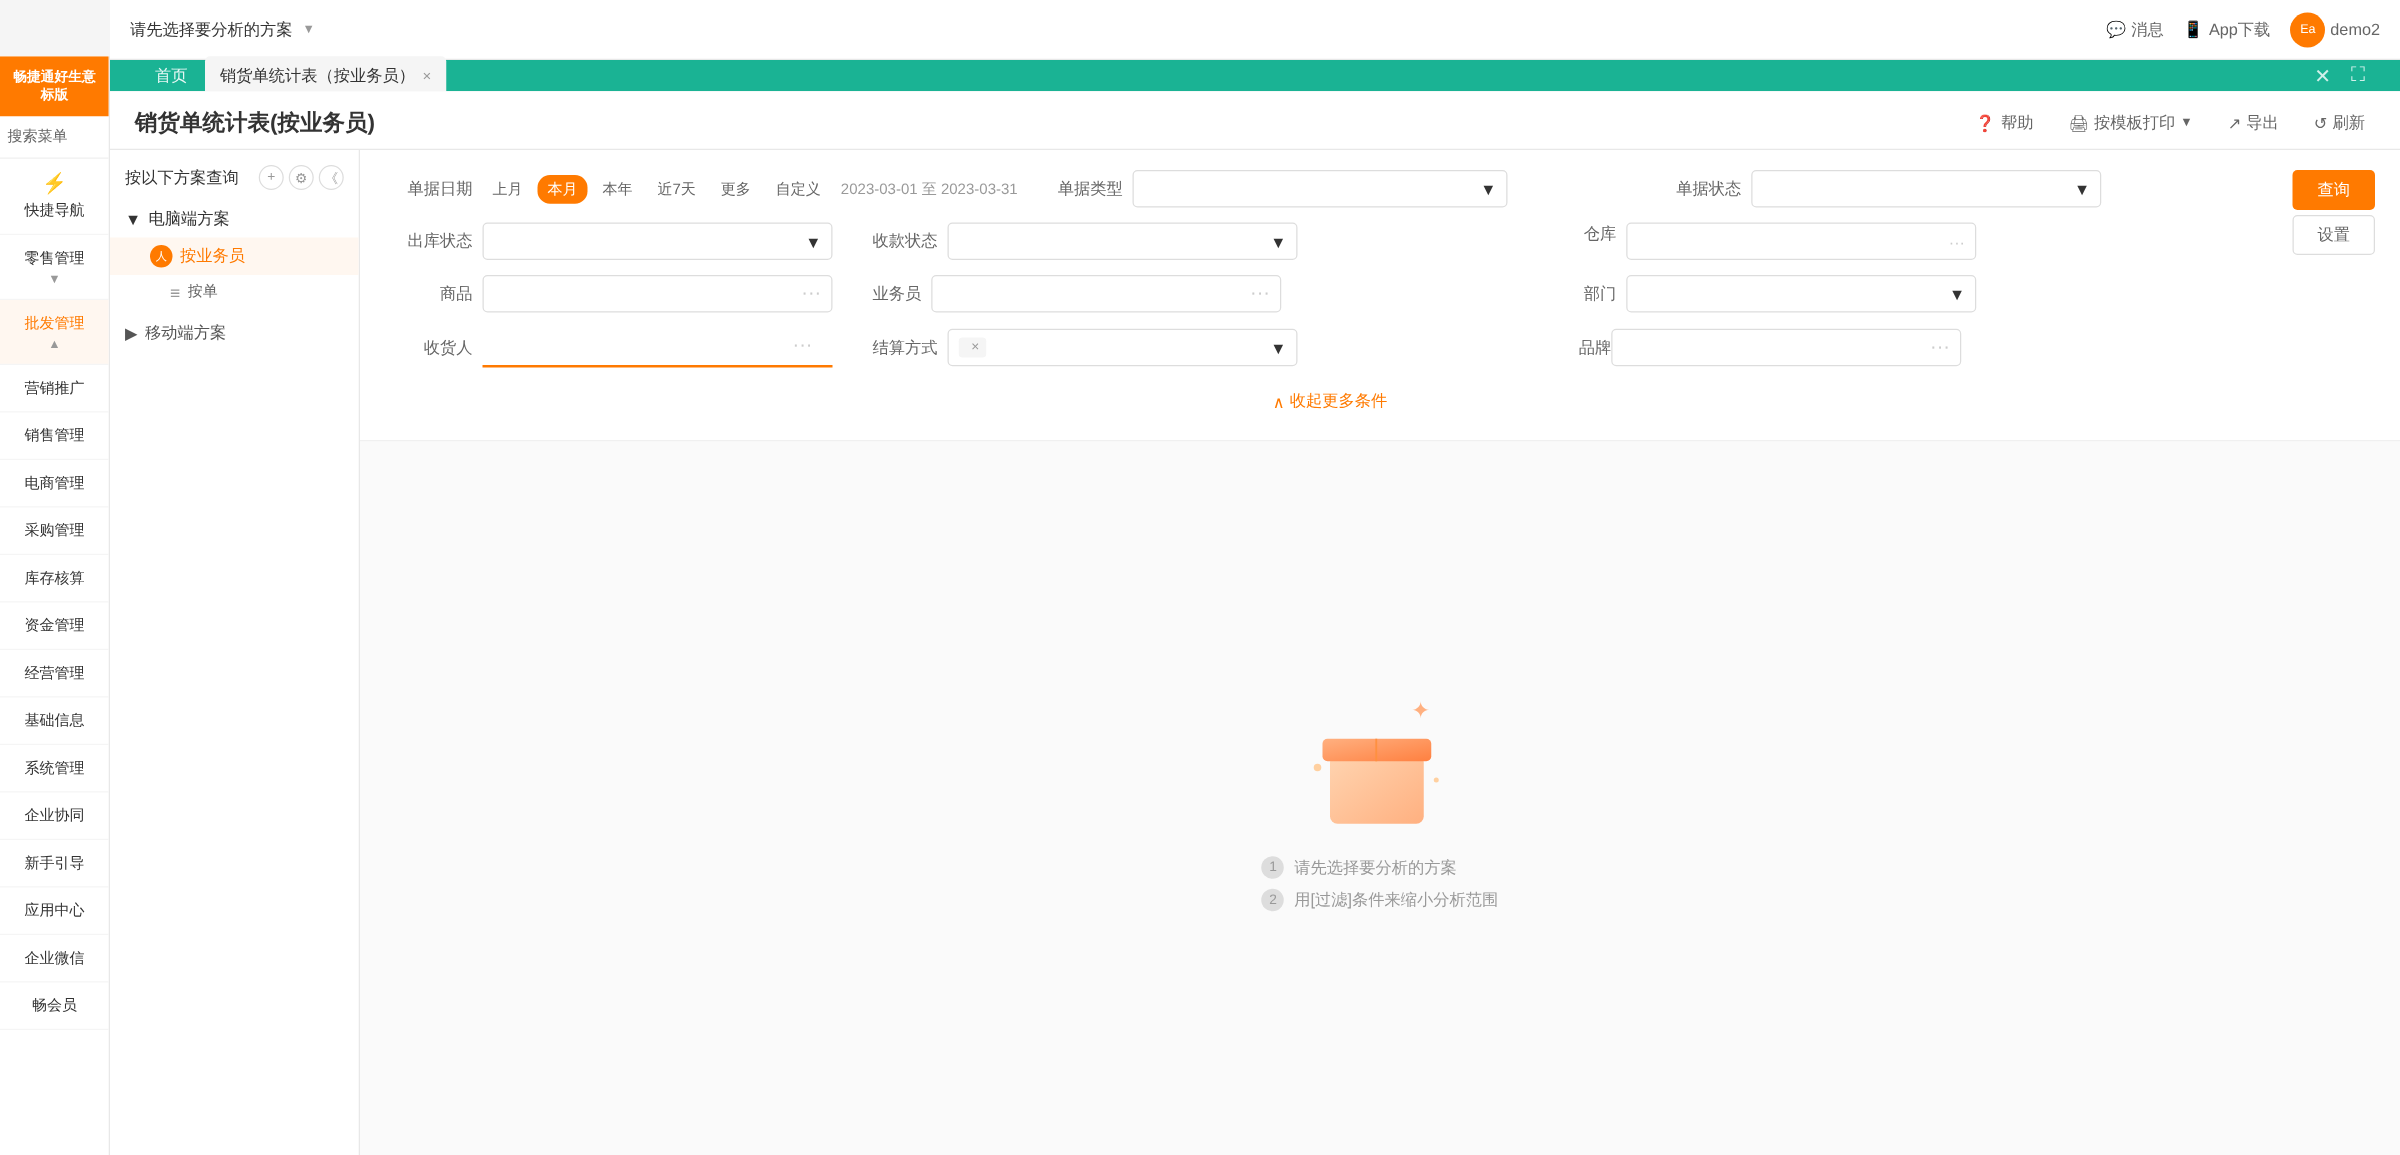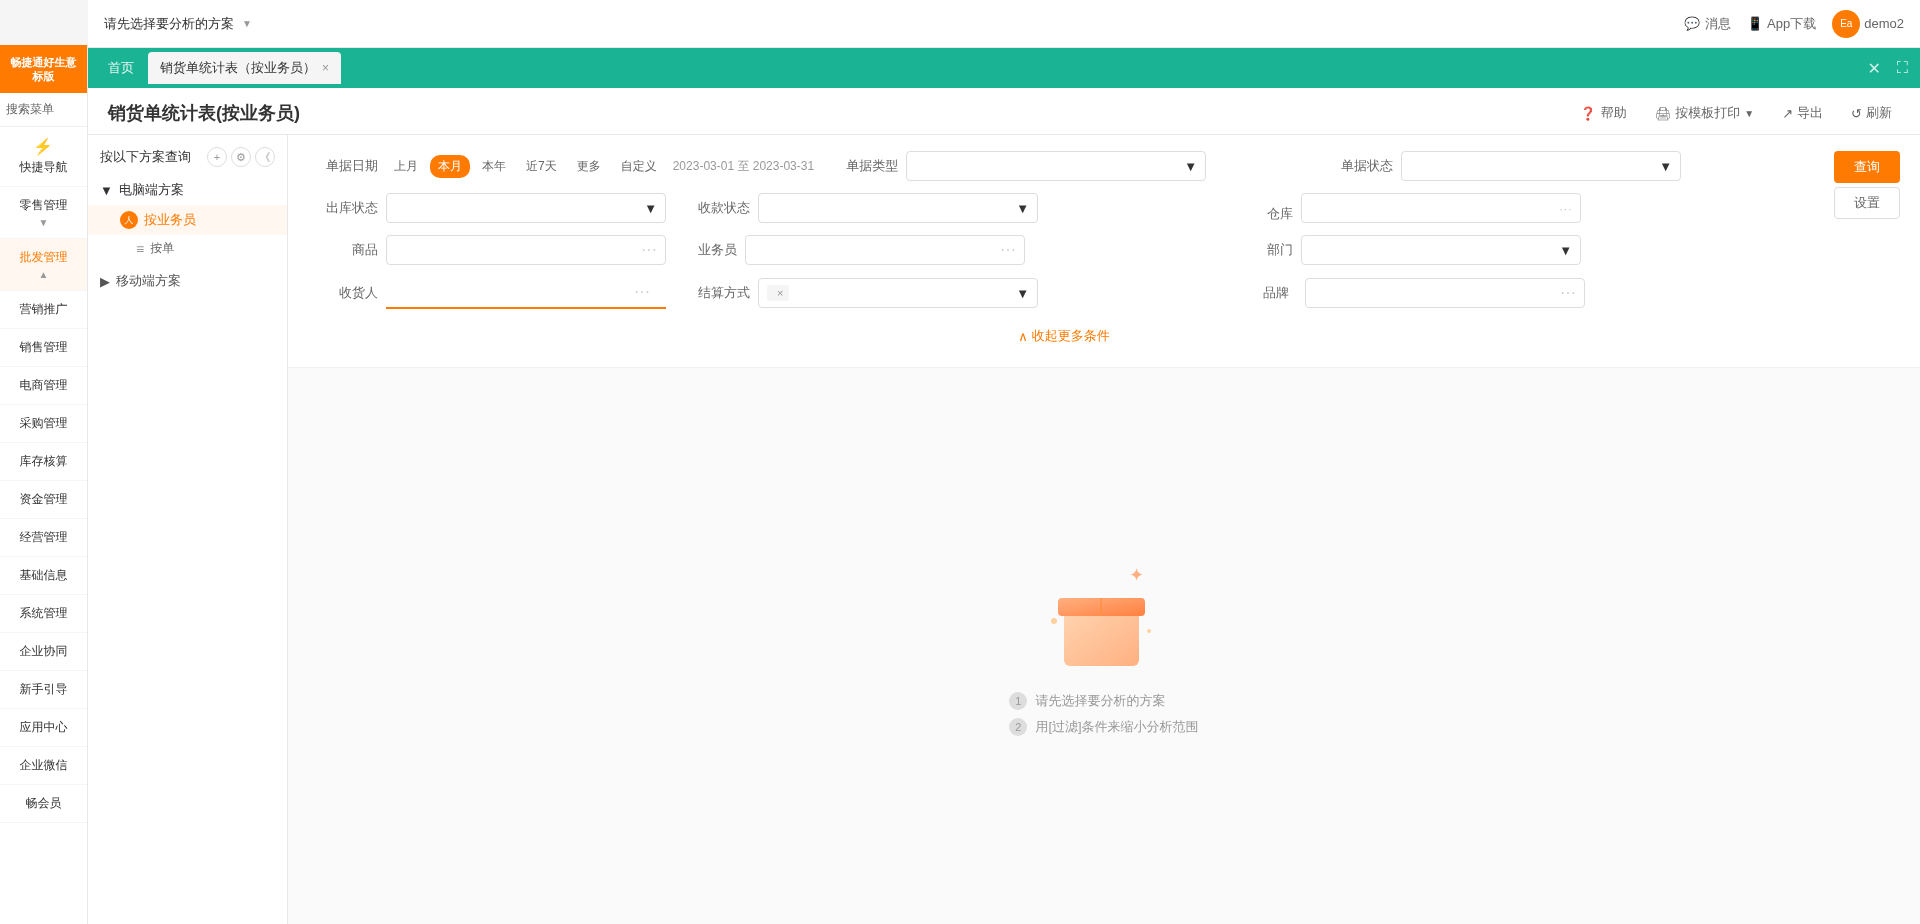--- a/index.html
+++ b/index.html
@@ -103,25 +103,25 @@
       display: flex;
       align-items: center;
       justify-content: center;
       color: white;
       font-size: 11px;
       overflow: hidden;
     }
 
     
     #tabbar {
-      height: 40px;
+      height: 25px;
       background: #1ab394;
       display: flex;
       align-items: center;
-      padding: 0 8px;
+      padding: 0 24px;
       flex-shrink: 0;
       gap: 2px;
     }
     .tab-item {
       height: 32px;
       padding: 0 12px;
       display: flex;
       align-items: center;
       gap: 6px;
       border-radius: 4px 4px 0 0;
@@ -697,21 +697,21 @@
             </div>
 
             <div style="flex:1;display:flex;align-items:center;gap:8px;margin-left:24px;">
               <span class="filter-label" style="width:auto;">收款状态</span>
               <div class="filter-select" style="flex:1;max-width:280px;">
                 <span></span>
                 <span>▼</span>
               </div>
             </div>
 
-            <div style="flex:1;display:flex;align-items:flex-end;gap:8px;margin-left:8px;">
+            <div style="flex:1;display:flex;align-items:flex-start;gap:8px;margin-left:8px;">
               <span class="filter-label" style="width:auto;">仓库</span>
               <div class="filter-select" style="flex:1;max-width:280px;">
                 <span></span>
                 <span style="color:#ccc;">···</span>
               </div>
             </div>
           </div>
 
           <div class="filter-row">
             <span class="filter-label">商品</span>
@@ -748,21 +748,21 @@
               <span class="filter-label" style="width:auto;">结算方式</span>
               <div class="filter-select" style="flex:1;max-width:280px;display:flex;align-items:center;gap:4px;">
                 <div class="filter-clear-tag">
                   <span></span>
                   <span class="filter-clear-x">×</span>
                 </div>
                 <span style="margin-left:auto;">▼</span>
               </div>
             </div>
 
-            <div style="flex:1;display:flex;align-items:center;gap:16px;margin-left:0;">
+            <div style="flex:1;display:flex;align-items:center;gap:0;margin-left:0;">
               <span class="filter-label" style="width:auto;">品牌</span>
               <div class="filter-select" style="flex:1;max-width:280px;">
                 <span></span>
                 <span class="filter-ellipsis">···</span>
               </div>
             </div>
           </div>
 
           <div class="collapse-btn">
             <span>∧</span>

